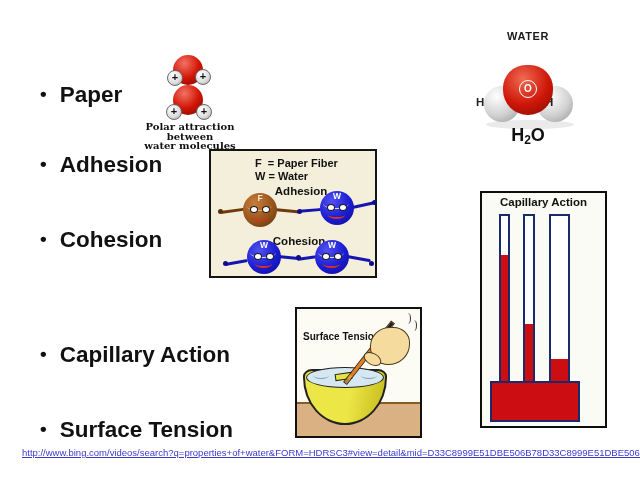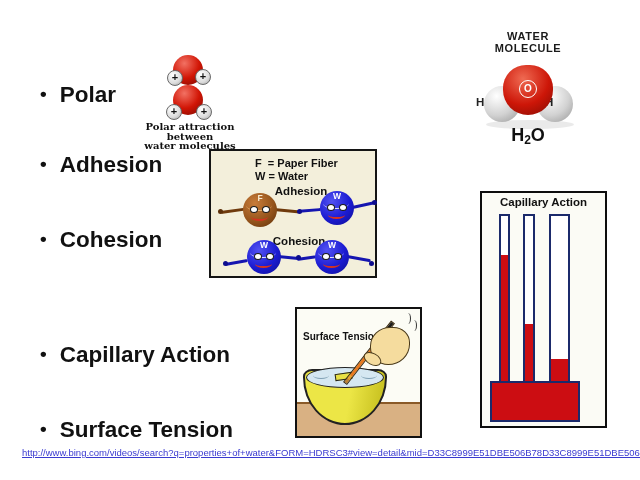--- a/index.html
+++ b/index.html
@@ -112,21 +112,21 @@
   .footer-link { position:absolute; left:22px; top:447px; font-size:9.5px; color:#3a3ad0;
     text-decoration:underline; white-space:nowrap; }
 </style>
 </head>
 <body>
 
 <div class="slide">
 
 
   <div class="bullet b-polar">
-    <span class="dot">•</span><span>Polar</span>
+    <span class="dot">•</span><span>Paper</span>
   </div>
   <div class="bullet b-adhesion">
     <span class="dot">•</span><span>Adhesion</span>
   </div>
   <div class="bullet b-cohesion">
     <span class="dot">•</span><span>Cohesion</span>
   </div>
   <div class="bullet b-capillary">
     <span class="dot">•</span><span>Capillary Action</span>
   </div>
@@ -142,21 +142,20 @@
     <div class="plus-sphere" style="left:26px; top:51px;">+</div>
     <div class="plus-sphere" style="left:56px; top:51px;">+</div>
     <div class="polar-caption">
       <div>Polar attraction between</div>
       <div>water molecules</div>
     </div>
   </div>
 
   <div class="fig-wm">
     <div class="wm-heading wm-h1">WATER</div>
-    <div class="wm-heading wm-h2">MOLECULE</div>
     <div class="wm-shadow"></div>
     <div class="h-sphere" style="left:34px; top:64px;">
       <div class="h-label" style="left:-8px;">H</div>
     </div>
     <div class="h-sphere" style="left:87px; top:64px;">
       <div class="h-label" style="left:8px;">H</div>
     </div>
     <div class="wm-o">
       <div class="o-ring">O</div>
     </div>

